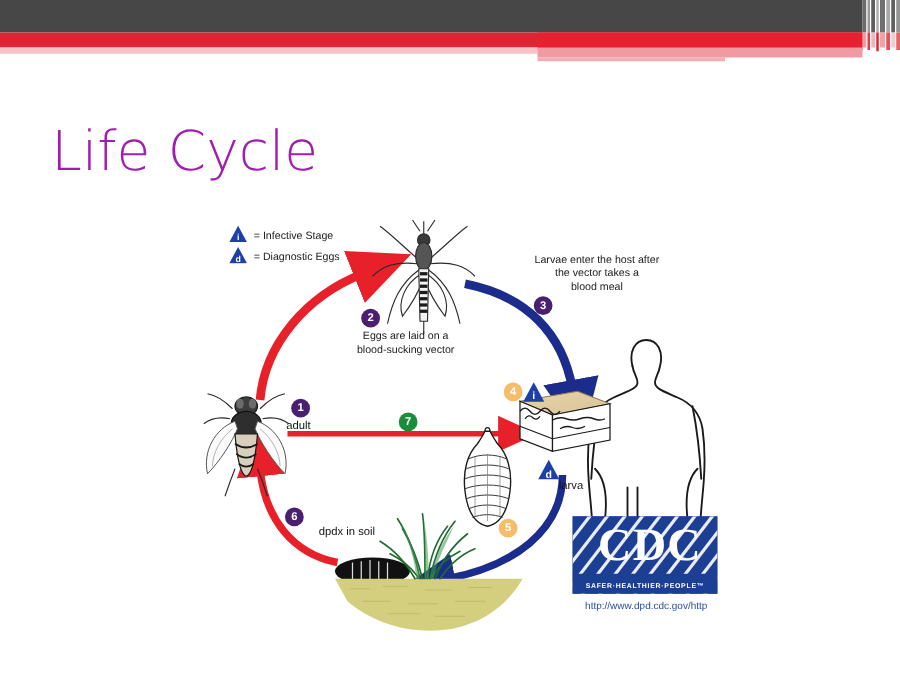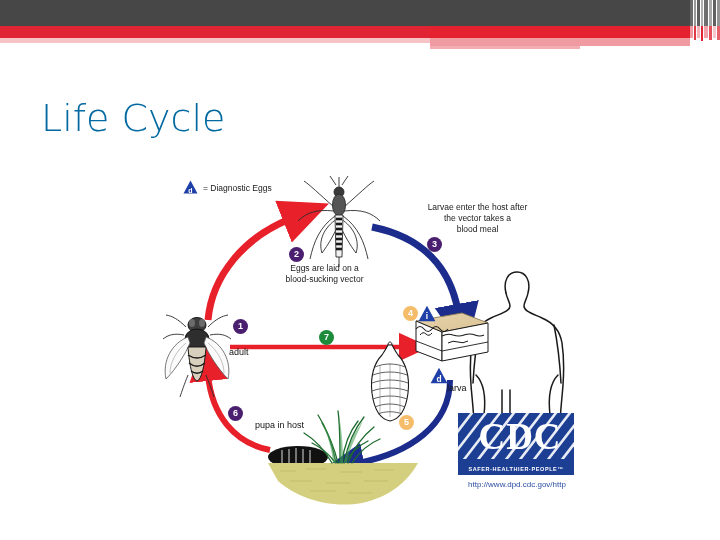--- a/index.html
+++ b/index.html
@@ -67,23 +67,23 @@
     position: absolute;
     top: 26px;
     height: 23px;
   }
 
   
   #page-title {
     position: absolute;
     left: 41px;
     top: 96px;
-    font-size: 38px;
+    font-size: 44px;
     font-weight: 300;
-    color: #0369a1;
+    color: #a21caf;
     letter-spacing: 0px;
     font-family: "DejaVu Sans", sans-serif;
     white-space: nowrap;
   }
 
   
   #life-cycle-diagram {
     position: absolute;
     left: 150px;
     top: 175px;
@@ -428,20 +428,27 @@
       <path d="M186,288 C184,272 179,256 170,244 C178,260 182,274 183,288 Z"></path>
       <path d="M194,288 C198,270 205,256 213,246 C206,262 199,274 197,288 Z"></path>
       <path d="M190,288 C190,268 190,252 189,240 C192,256 193,272 193,288 Z"></path>
     </g>
   </svg>
 
   <div id="legend">
     <div class="legend-row">
       <svg class="tri-icon" viewBox="0 0 15 14">
         <polygon points="7.5,0.5 14.5,13.5 0.5,13.5" fill="#1f3fa8"></polygon>
+        <text x="7.5" y="12" font-size="7" fill="#ffffff" text-anchor="middle" font-family="Liberation Sans, sans-serif" font-weight="bold">i</text>
+      </svg>
+      <span class="legend-text">= Infective Stage</span>
+    </div>
+    <div class="legend-row">
+      <svg class="tri-icon" viewBox="0 0 15 14">
+        <polygon points="7.5,0.5 14.5,13.5 0.5,13.5" fill="#1f3fa8"></polygon>
         <text x="7.5" y="12.5" font-size="7" fill="#ffffff" text-anchor="middle" font-family="Liberation Sans, sans-serif" font-weight="bold">d</text>
       </svg>
       <span class="legend-text">= Diagnostic Eggs</span>
     </div>
   </div>
 
   <svg style="position:absolute;left:268px;top:130px;width:18px;height:17px;" viewBox="0 0 15 14">
     <polygon points="7.5,0.5 14.5,13.5 0.5,13.5" fill="#1f3fa8"></polygon>
     <text x="7.5" y="12" font-size="7" fill="#ffffff" text-anchor="middle" font-family="Liberation Sans, sans-serif" font-weight="bold">i</text>
   </svg>
@@ -462,25 +469,25 @@
     <span style="white-space:pre-line;">Eggs are laid on a
 blood-sucking vector</span>
   </div>
 
   <div class="dg-text" style="left:255px; top:27px; width:145px;">
     <span style="white-space:pre-line;">Larvae enter the host after
 the vector takes a
 blood meal</span>
   </div>
 
-  <div class="dg-label" style="left:79px; top:172px;">adult</div>
+  <div class="dg-label" style="left:79px; top:160px;">adult</div>
 
   <div class="dg-label" style="left:277px; top:208px;margin-left:20px;">larva</div>
 
-  <div class="dg-label" style="left:105px; top:245px;">pupa in host</div>
+  <div class="dg-label" style="left:105px; top:245px;">dpdx in soil</div>
 
   <div id="cdc-logo">
     <svg class="stripes" viewBox="0 0 116 62" preserveAspectRatio="none">
       <rect width="116" height="62" fill="#1c3f94"></rect>
       <g stroke="#ffffff" stroke-width="2.6" opacity="0.9">
         <line x1="-40" y1="70" x2="20" y2="-8"></line>
         <line x1="-26" y1="70" x2="34" y2="-8"></line>
         <line x1="-12" y1="70" x2="48" y2="-8"></line>
         <line x1="2" y1="70" x2="62" y2="-8"></line>
         <line x1="16" y1="70" x2="76" y2="-8"></line>

